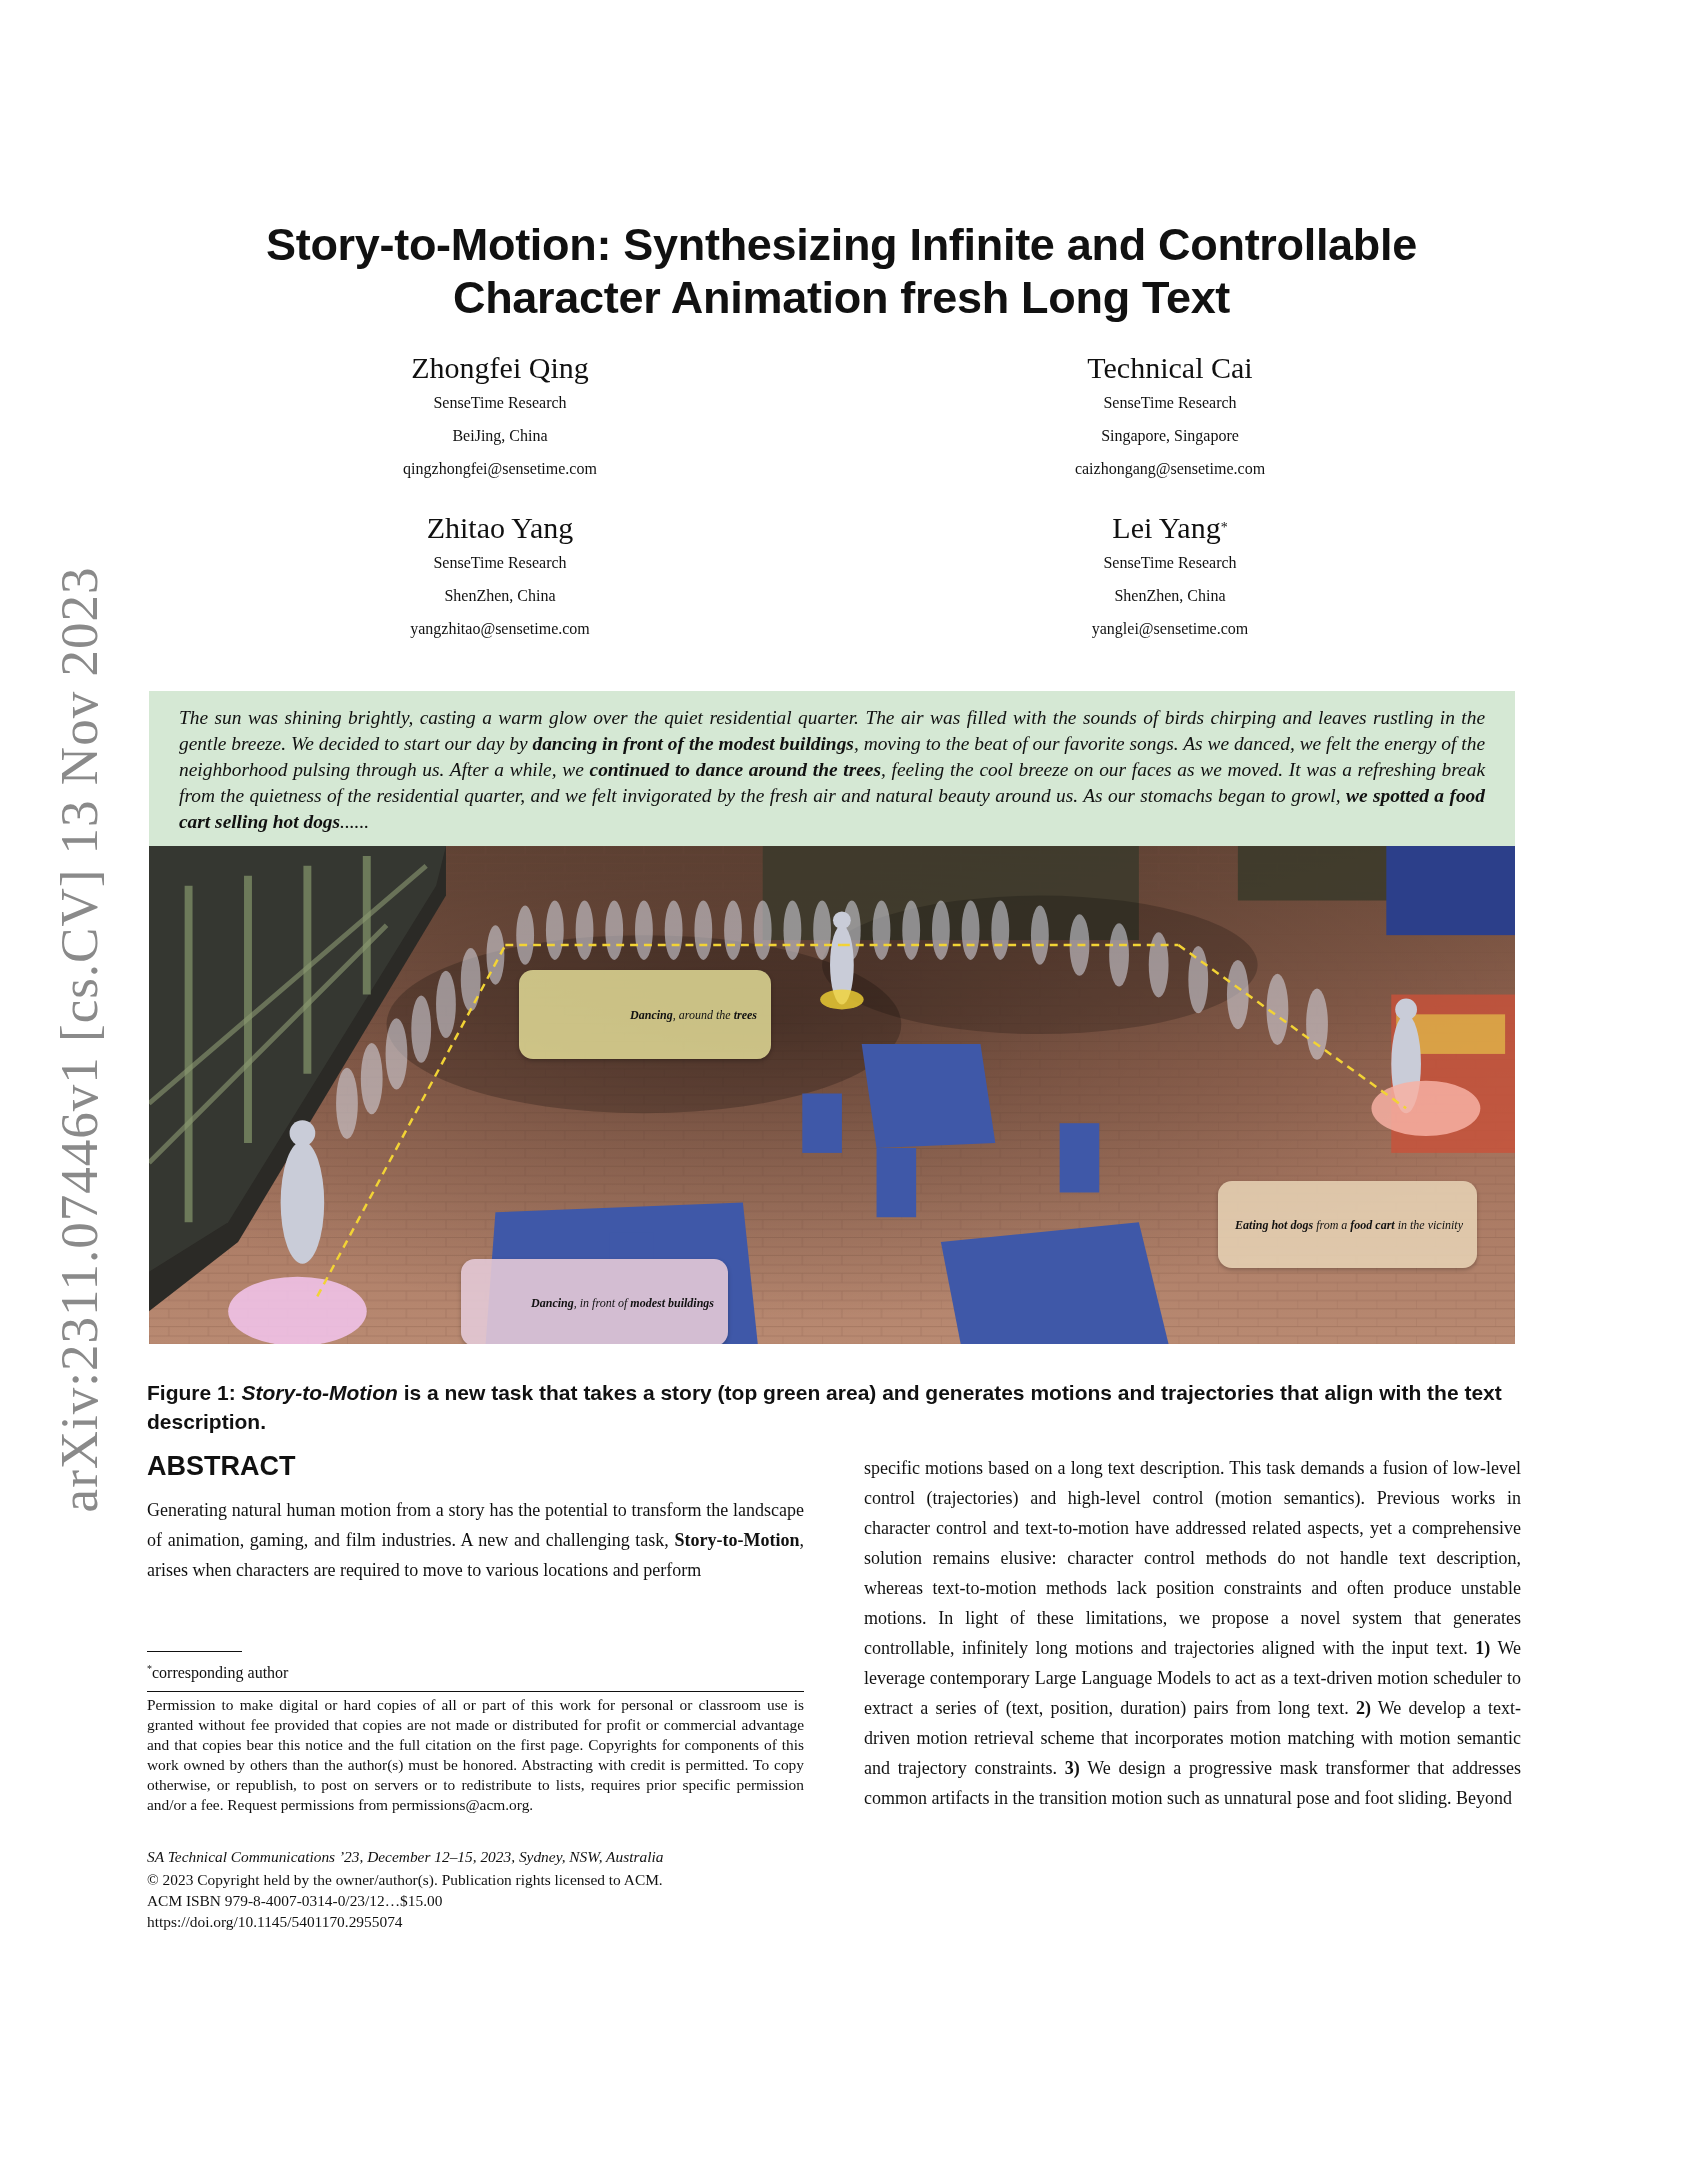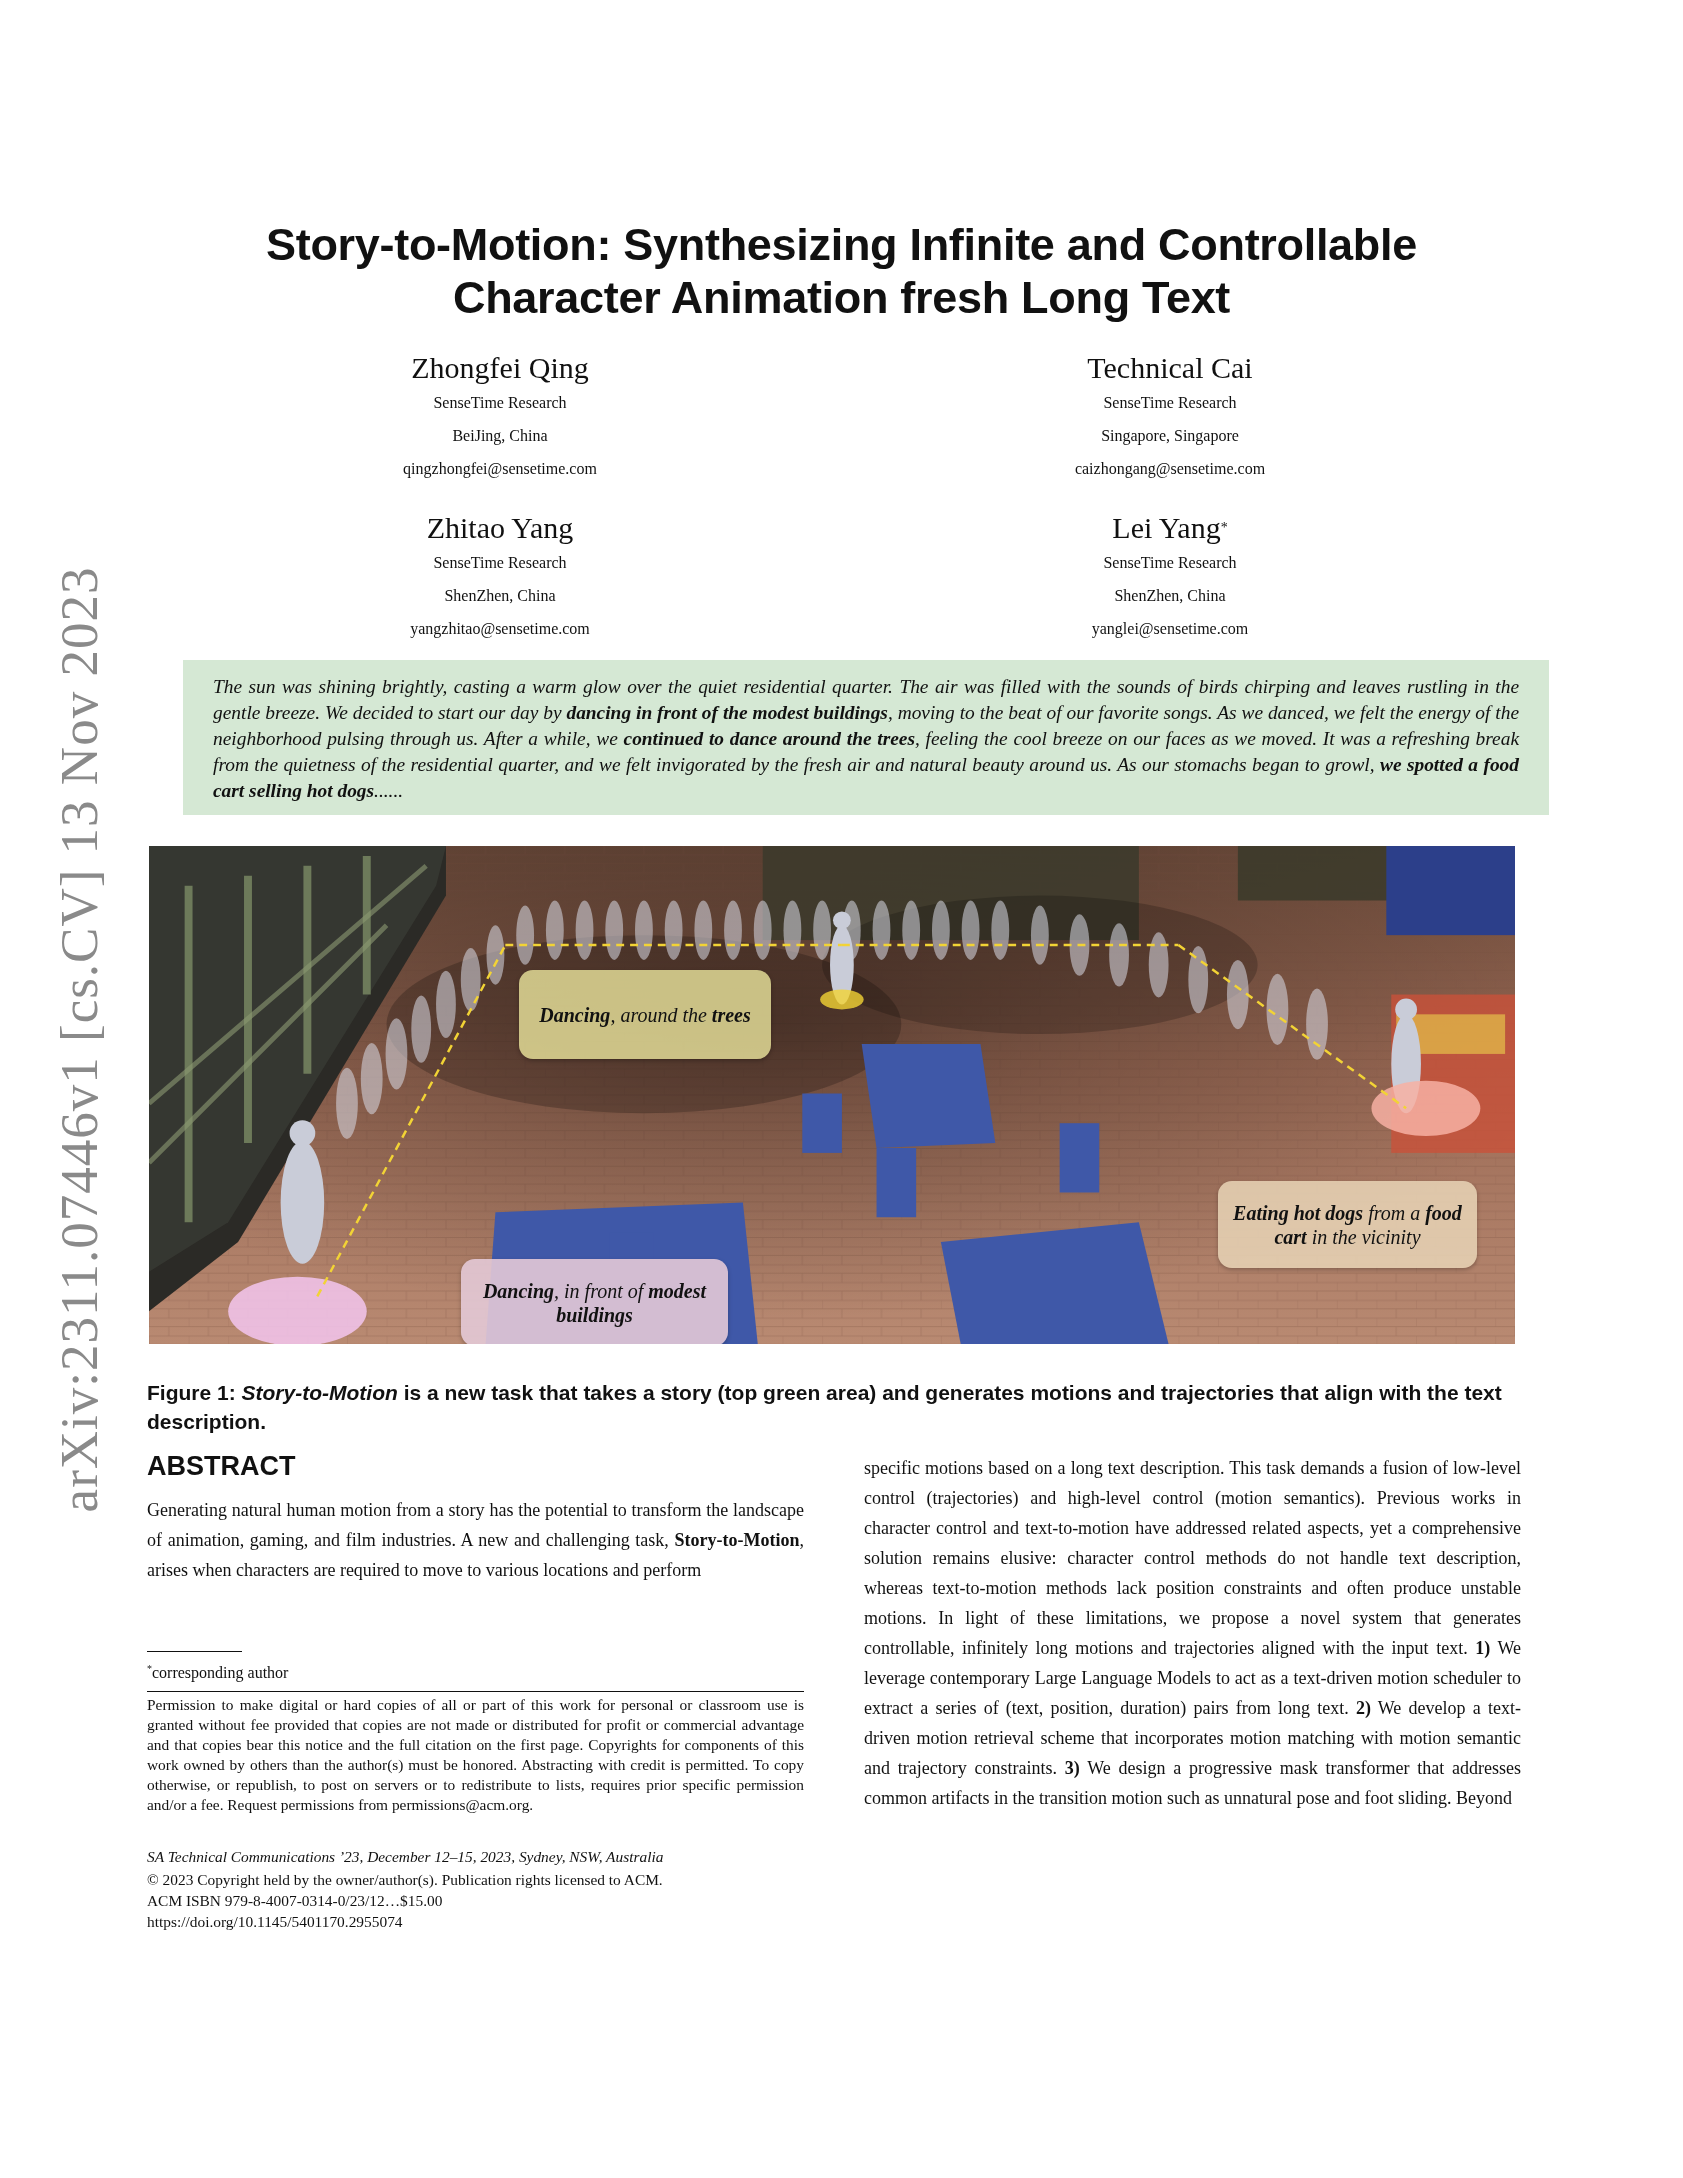--- a/index.html
+++ b/index.html
@@ -4,25 +4,25 @@
 <style>
   html, body { margin:0; padding:0; background:#ffffff; }
   body { width:1683px; height:2178px; position:relative; overflow:hidden; font-family:"Liberation Serif", serif; color:#111; }
   .abs { position:absolute; }
   .title { left:0; width:1683px; top:218px; text-align:center; font-family:"Liberation Sans", sans-serif; font-weight:bold; font-size:45px; line-height:53px; color:#111; letter-spacing:-0.3px; }
   .author { position:absolute; text-align:center; width:594px; }
   .author .name { font-size:30px; line-height:36px; }
   .author .aff { font-size:16px; line-height:33px; }
   .author .name sup { font-size:14px; vertical-align:top; }
   .arxiv { left:-416px; top:1010px; width:990px; height:59px; transform:rotate(-90deg); transform-origin:center center; color:#8a8a8a; font-family:"Liberation Serif", serif; font-size:53px; line-height:59px; text-align:center; white-space:nowrap; letter-spacing:1px; }
-  .story { left:149px; top:660px; width:1366px; height:155px; background:#d5e8d4; box-sizing:border-box; padding:14px 30px 0 30px; font-style:italic; font-size:19.4px; line-height:26px; color:#111; text-align:justify;margin-left:34px; }
+  .story { left:149px; top:691px; width:1366px; height:155px; background:#d5e8d4; box-sizing:border-box; padding:14px 30px 0 30px; font-style:italic; font-size:19.4px; line-height:26px; color:#111; text-align:justify; }
   .story b { font-weight:bold; }
   .photo { left:149px; top:846px; width:1366px; height:498px; overflow:hidden; background:#8a6450; }
   .photo svg { display:block; }
-  .label { position:absolute; border-radius:14px; box-sizing:border-box; text-align:center; font-style:italic; font-size:20px; line-height:24px; color:#111; display:flex; align-items:center; justify-content:center; padding:6px 14px; box-shadow:0 2px 4px rgba(0,0,0,0.25); }
+  .label { position:absolute; border-radius:14px; box-sizing:border-box; text-align:center; font-style:italic; font-size:12px; line-height:24px; color:#111; display:flex; align-items:center; justify-content:flex-end; padding:6px 14px; box-shadow:0 2px 4px rgba(0,0,0,0.25); }
   .label b { font-weight:bold; }
   .caption { left:147px; top:1378px; width:1378px; font-family:"Liberation Sans", sans-serif; font-weight:bold; font-size:21px; line-height:29px; color:#111; }
   .caption i { font-style:italic; }
   .h-abstract { left:147px; top:1451px; font-family:"Liberation Sans", sans-serif; font-weight:bold; font-size:27px; color:#111; }
   .col { font-size:18px; line-height:30px; text-align:justify; color:#111; }
   .col b { font-weight:bold; }
   .colL { left:147px; top:1495px; width:657px; }
   .colR { left:864px; top:1453px; width:657px; }
   .fnrule { left:147px; top:1651px; width:95px; height:1px; background:#111; }
   .fn { left:147px; top:1659px; font-size:16px; line-height:20px; }

